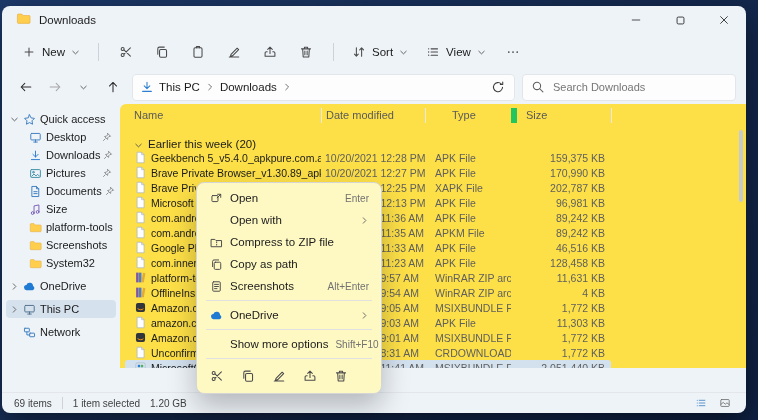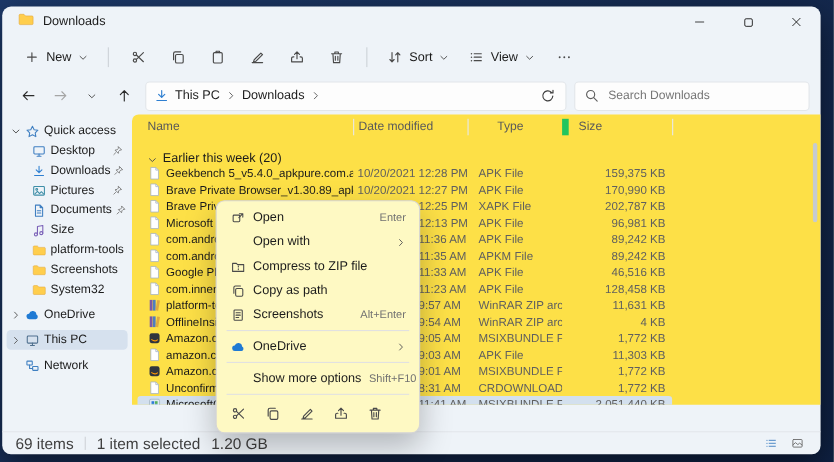--- a/index.html
+++ b/index.html
@@ -61,21 +61,21 @@
   .file-row.selected { background:#d3e0ee; }
   .fc { overflow:hidden; white-space:nowrap; }
   .fc.name { display:flex; align-items:center; gap:3px; padding-left:8px; color:#1b1b1b; }
   .f-icn { flex:0 0 15px; width:15px; display:flex; justify-content:center; }
   .f-icn svg { width:13px; height:13px; }
   .fc.date { color:#5f5f5f; padding-left:4px; }
   .fc.type { color:#5f5f5f; padding-left:10px; }
   .fc.size { color:#5f5f5f; text-align:right; padding-right:6px; }
   .vscroll { position:absolute; right:3px; top:26px; width:4px; height:72px; border-radius:2px; background:#c6cbd0; }
   
-  .statusbar { height:20px; flex:0 0 auto; display:flex; align-items:center; gap:10px; padding:0 12px; font-size:14px; color:#3f3f3f; border-top:1px solid #e3e7eb;margin-top:24px; }
+  .statusbar { height:20px; flex:0 0 auto; display:flex; align-items:center; gap:10px; padding:0 12px; font-size:10px; color:#3f3f3f; border-top:1px solid #e3e7eb;margin-top:24px; }
   .sb-div { width:1px; height:12px; background:#cfd3d7; }
   .sb-right { margin-left:auto; display:flex; gap:6px; }
   .sb-btn { border:none; background:transparent; padding:1px 3px; display:flex; }
   
   .context-menu {
     position:absolute; left:196px; top:166px; width:186px; z-index:50;
     background:#fef9c3; border:1px solid #d5d5d5; border-radius:8px;
     box-shadow:0 12px 28px rgba(0,0,0,.25); padding:4px; box-sizing:border-box;margin-top:16px;
   }
   .cm-item { height:22px; display:flex; align-items:center; gap:7px; padding:0 8px; border-radius:4px; font-size:11.5px; }

